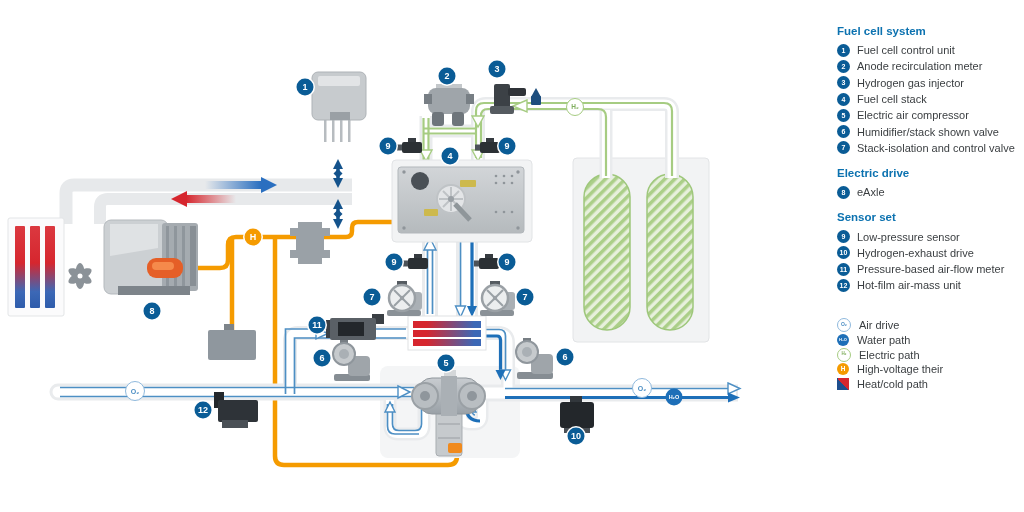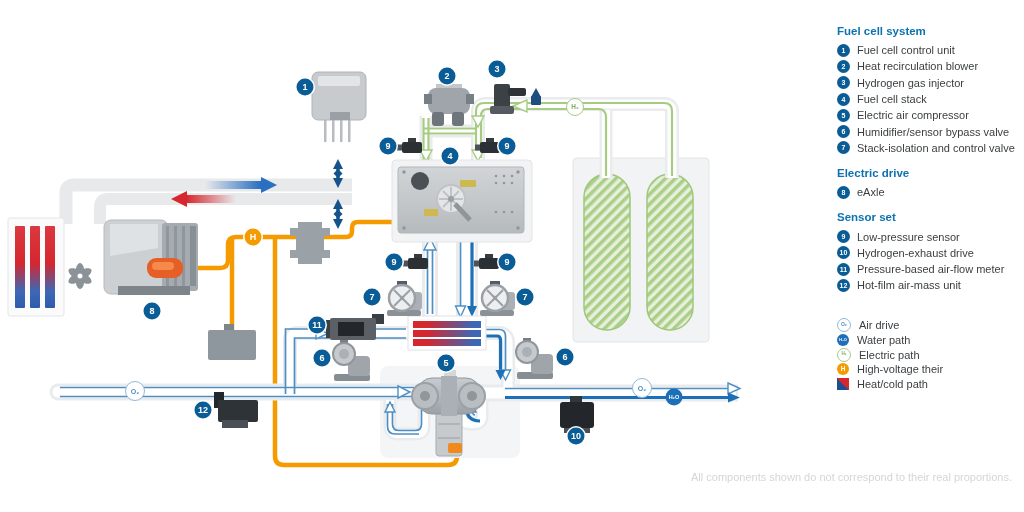--- a/index.html
+++ b/index.html
@@ -392,37 +392,37 @@
 
 <div class="legend">
   <div class="lsection">
     <div class="lheading">Fuel cell system</div>
     <div class="lrow">
           <span class="badge-sm">1</span>
           <span class="llabel">Fuel cell control unit</span>
         </div>
     <div class="lrow">
           <span class="badge-sm">2</span>
-          <span class="llabel">Heat recirculation blower</span>
+          <span class="llabel">Anode recirculation meter</span>
         </div>
     <div class="lrow">
           <span class="badge-sm">3</span>
           <span class="llabel">Hydrogen gas injector</span>
         </div>
     <div class="lrow">
           <span class="badge-sm">4</span>
           <span class="llabel">Fuel cell stack</span>
         </div>
     <div class="lrow">
           <span class="badge-sm">5</span>
           <span class="llabel">Electric air compressor</span>
         </div>
     <div class="lrow">
           <span class="badge-sm">6</span>
-          <span class="llabel">Humidifier/sensor bypass valve</span>
+          <span class="llabel">Humidifier/stack shown valve</span>
         </div>
     <div class="lrow">
           <span class="badge-sm">7</span>
           <span class="llabel">Stack-isolation and control valve</span>
         </div>
   </div>
   <div class="lsection">
     <div class="lheading">Electric drive</div>
     <div class="lrow">
           <span class="badge-sm">8</span>
@@ -465,15 +465,14 @@
           <span class="picon picon-highvolt">H</span>
           <span class="llabel">High-voltage their</span>
         </div>
     <div class="prow">
           <span class="picon picon-heatcold"></span>
           <span class="llabel">Heat/cold path</span>
         </div>
   </div>
 </div>
 
-<div class="footnote">All components shown do not correspond to their real proportions.</div>
 
 </div>
 
 </body></html>

